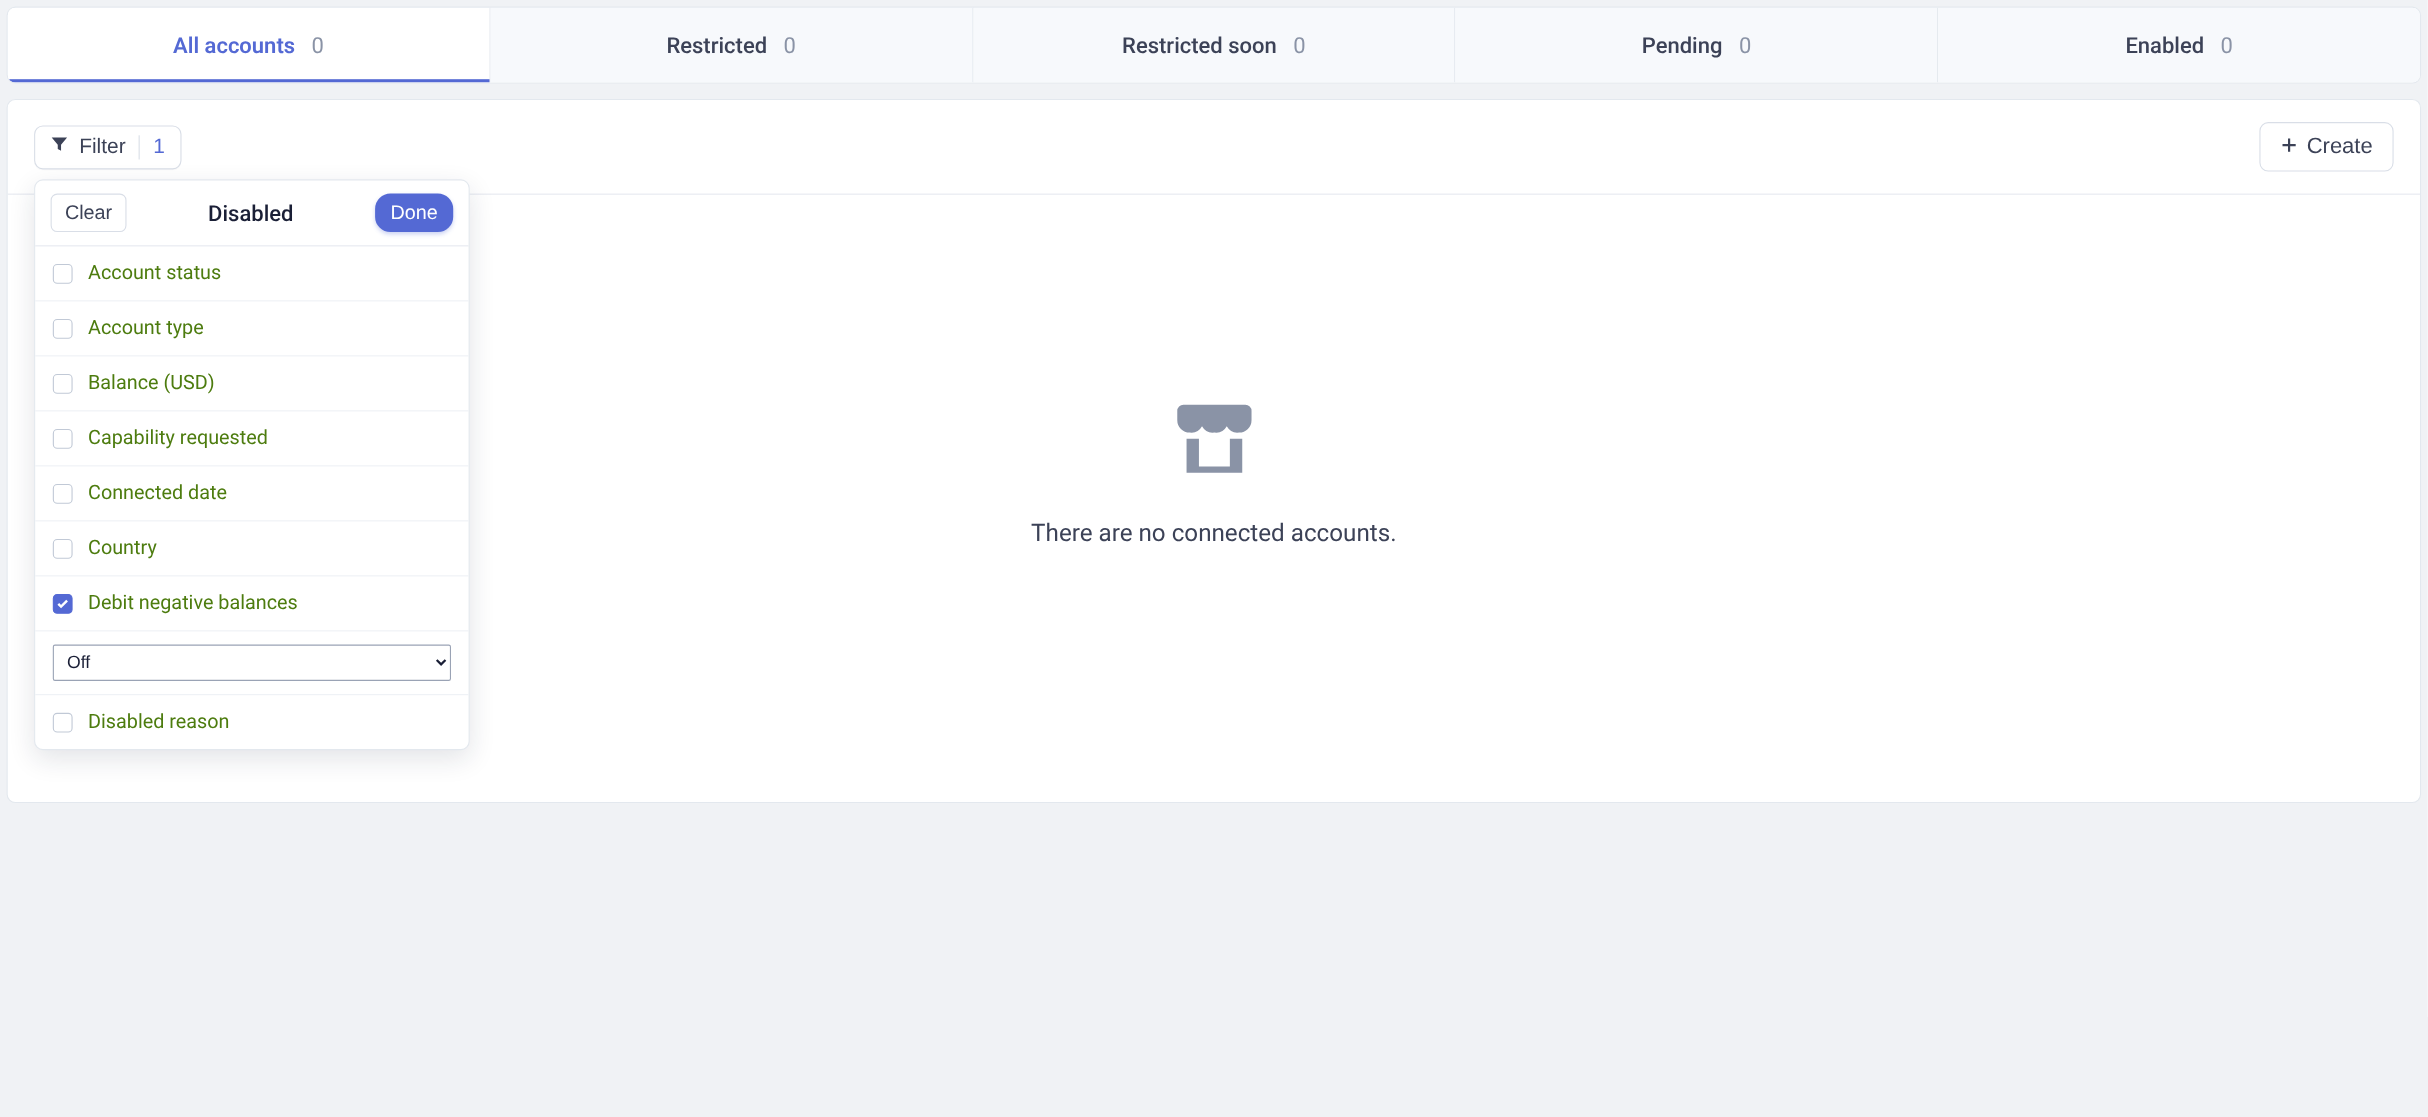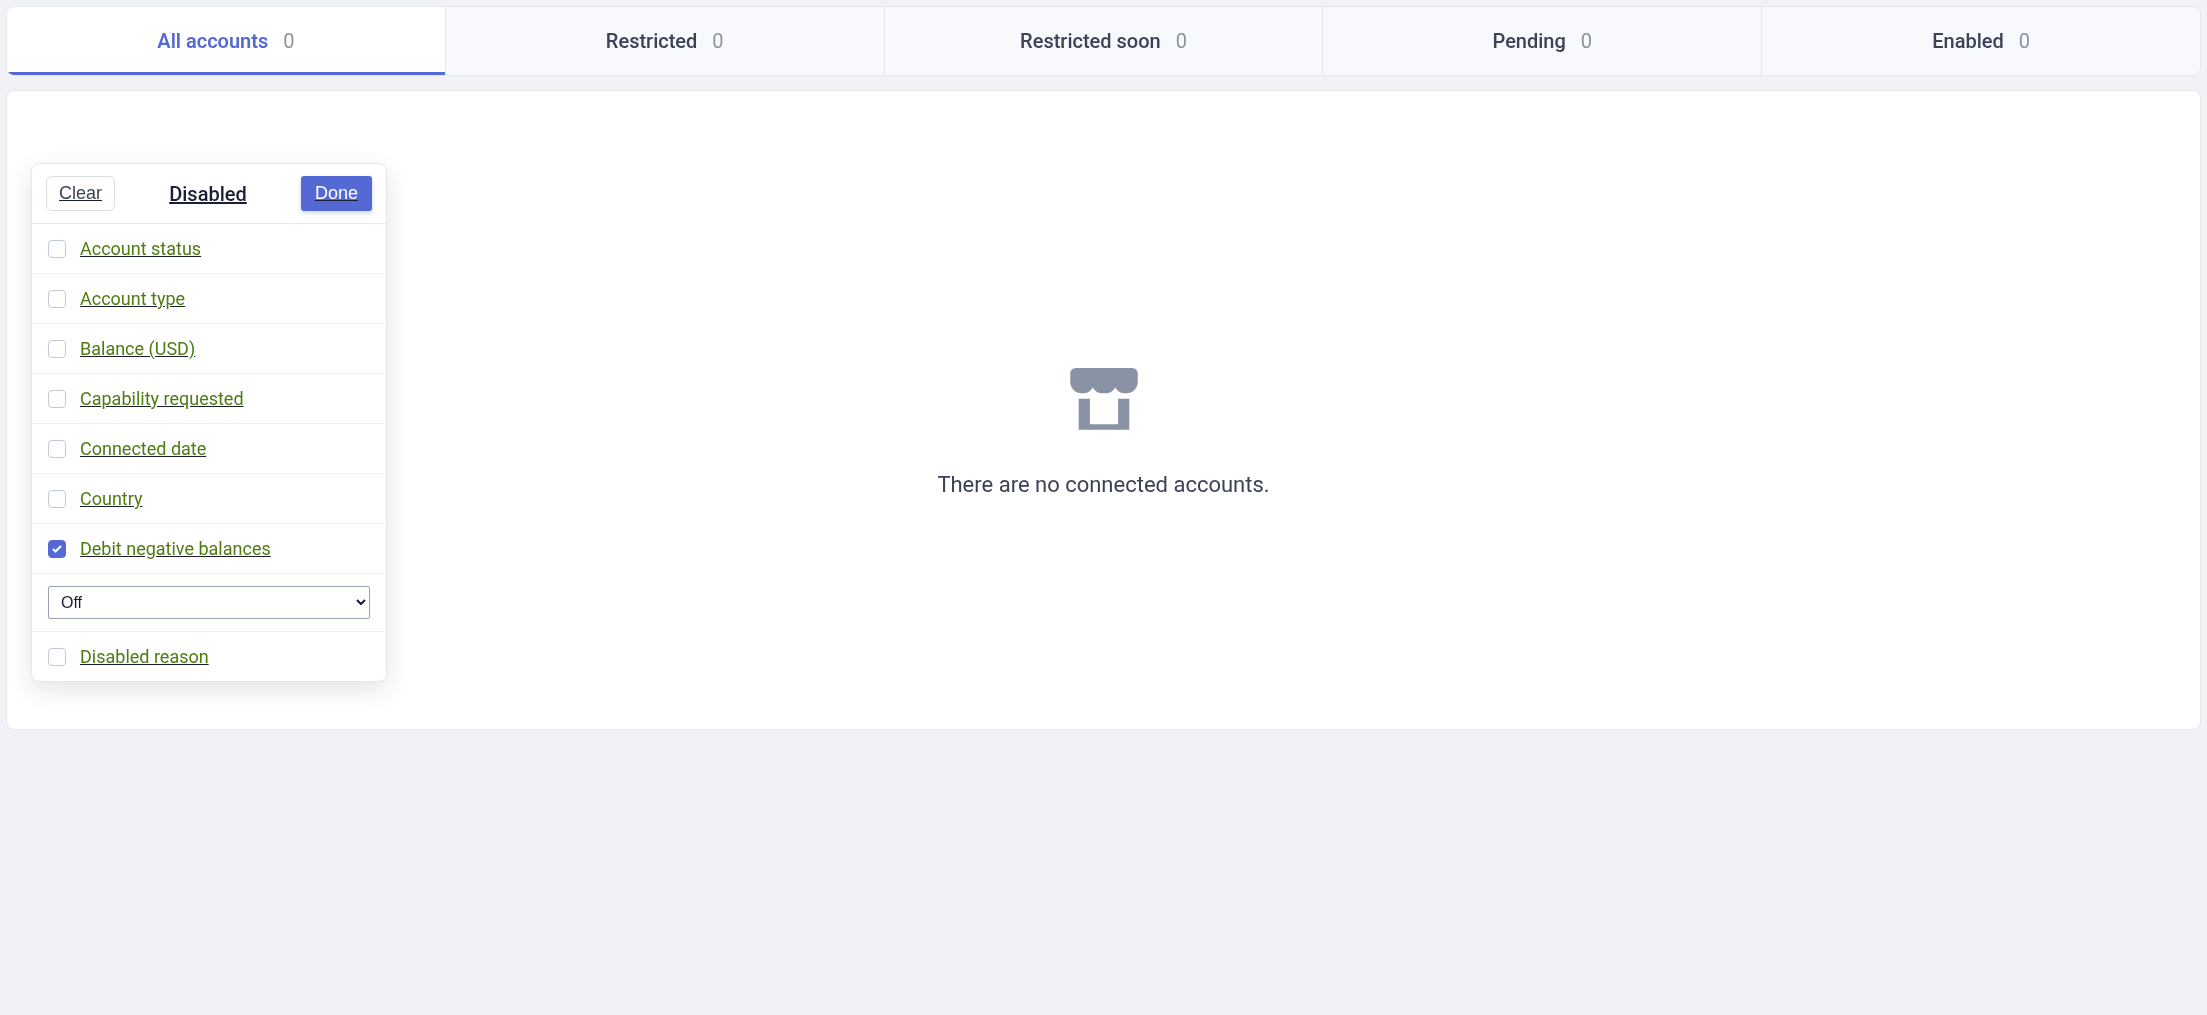--- a/index.html
+++ b/index.html
@@ -88,27 +88,26 @@
     cursor: pointer;
     color: #3c4257;
     font-size: 20px;
     font-weight: 500;
   }
   .create-btn .plus { font-size: 20px; line-height: 1; }
   .filters-pop {
     position: absolute;
     top: 72px;
     left: 24px;
-    width: 356px;
+    width: 396px;
     background: #fff;
     border: 1px solid #e3e8ee;
     border-radius: 8px;
     box-shadow: 0 8px 24px rgba(26,31,54,0.12);
     z-index: 5;
-    text-decoration: underline;
   }
   .pop-header {
     display: flex;
     align-items: center;
     justify-content: space-between;
     padding: 12px 14px;
     border-bottom: 1px solid #e6e9ef;
   }
   .pop-title {
     font-size: 20px;
@@ -123,21 +122,21 @@
     border-radius: 6px;
     padding: 6px 12px;
     font-size: 18px;
     color: #3c4257;
     cursor: pointer;
   }
   .done-btn {
     background: #5469d4;
     color: #fff;
     border: none;
-    border-radius: 3px;
+    border-radius: 14px;
     padding: 7px 14px;
     font-size: 18px;
     font-weight: 500;
     cursor: pointer;
     box-shadow: 0 2px 4px rgba(84,105,212,0.3);
   }
   .filter-row {
     display: flex;
     align-items: center;
     gap: 14px;
@@ -209,20 +208,39 @@
       <span class="count">0</span>
     </div>
     <div class="tab inactive">
       <span class="lbl">Enabled</span>
       <span class="count">0</span>
     </div>
   </div>
 
   <div class="panel">
 
+    <div class="toolbar">
+      <button class="filter-btn">
+        <span class="ico">
+          <svg width="16" height="16" viewBox="0 0 16 16" fill="currentColor">
+              <path d="M1 2h14l-5.5 6.5V14l-3-1.5V8.5L1 2z"></path>
+            </svg>
+        </span>
+        <span>Filter</span>
+        <span class="filter-badge">1</span>
+      </button>
+      <button class="create-btn">
+        <span class="plus">
+          <svg width="16" height="16" viewBox="0 0 16 16" fill="none" stroke="currentColor" stroke-width="2">
+              <path d="M8 2v12M2 8h12"></path>
+            </svg>
+        </span>
+        <span>Create</span>
+      </button>
+    </div>
 
     <div class="filters-pop">
       <div class="pop-header">
         <button class="clear-btn">Clear</button>
         <div class="pop-title">Disabled</div>
         <button class="done-btn">Done</button>
       </div>
 
       <div class="filter-row">
         <span class="chk"></span>

